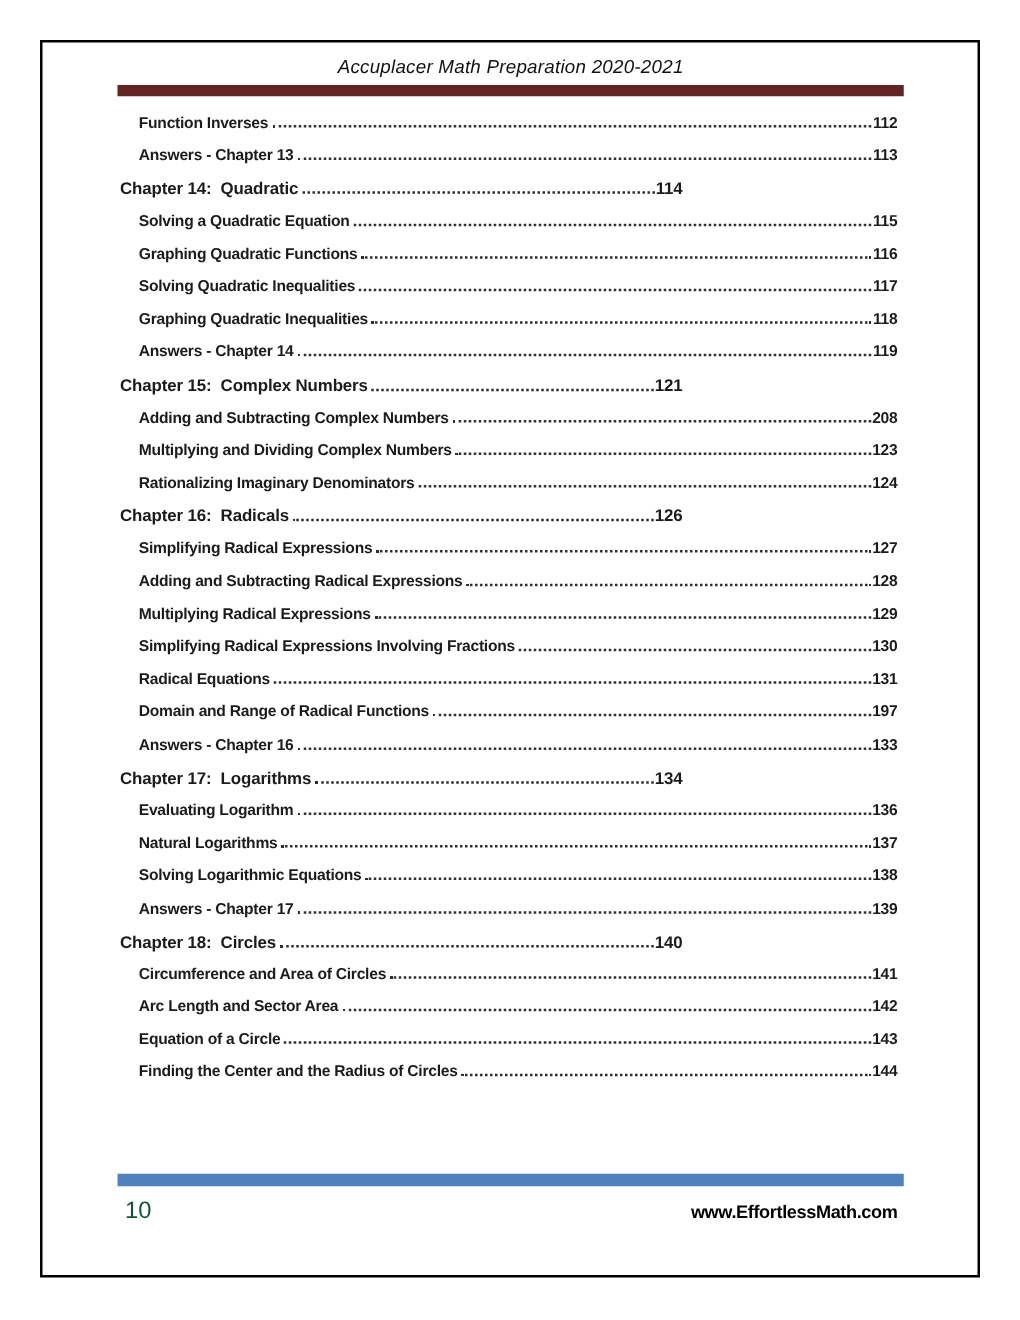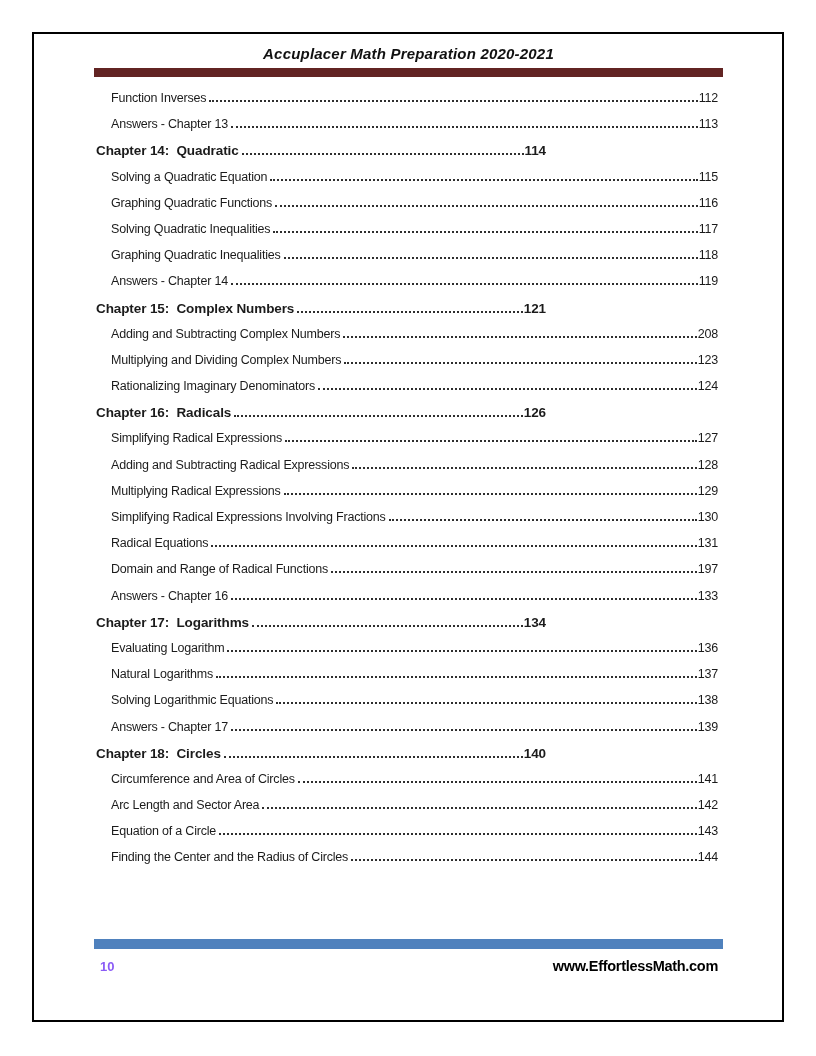--- a/index.html
+++ b/index.html
@@ -16,21 +16,21 @@
     width: 752px; height: 990px;
     border: 2px solid #000000;
     background: transparent;
   }
   .header-title {
     position: absolute;
     left: 94px; top: 45px;
     width: 629px;
     text-align: center;
     font-size: 15px;
-    font-weight: bold;
+    font-weight: normal;
     font-style: italic;
     letter-spacing: 0.2px;
     color: #111111;
   }
   .header-rule {
     position: absolute;
     left: 94px; top: 68px;
     width: 629px; height: 9px;
   }
   .toc {
@@ -40,21 +40,21 @@
   }
   .toc-row {
     display: flex;
     align-items: baseline;
     height: 26.2px;
     white-space: pre;
   }
   .toc-row.sub {
     padding-left: 15px;
     font-size: 12.5px;
-    font-weight: normal;
+    font-weight: bold;
     letter-spacing: -0.2px;
   }
   .toc-row.chapter {
     width: 450px;
     font-size: 13.5px;
     font-weight: bold;
     letter-spacing: -0.1px;
   }
   .toc-label { flex: 0 0 auto; }
   .dots {
@@ -71,24 +71,23 @@
   }
   .footer-row {
     position: absolute;
     left: 96px; top: 958px;
     width: 622px;
     display: flex;
     justify-content: space-between;
     align-items: baseline;
   }
   .page-num {
-    font-size: 13px;
+    font-size: 19px;
     padding-left: 4px;
-    color: #8b5cf6;
-    font-weight: bold;
+    color: #14532d;
   }
   .site {
     font-size: 14.5px;
     font-weight: bold;
     letter-spacing: -0.3px;
     color: #000000;
     margin-left: 17px;
   }
 </style>
 </head>

